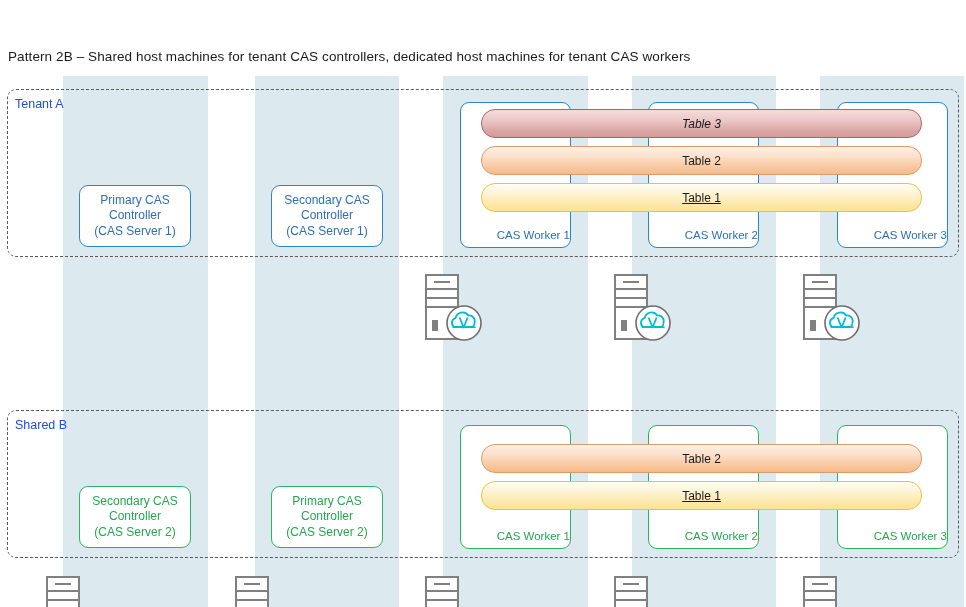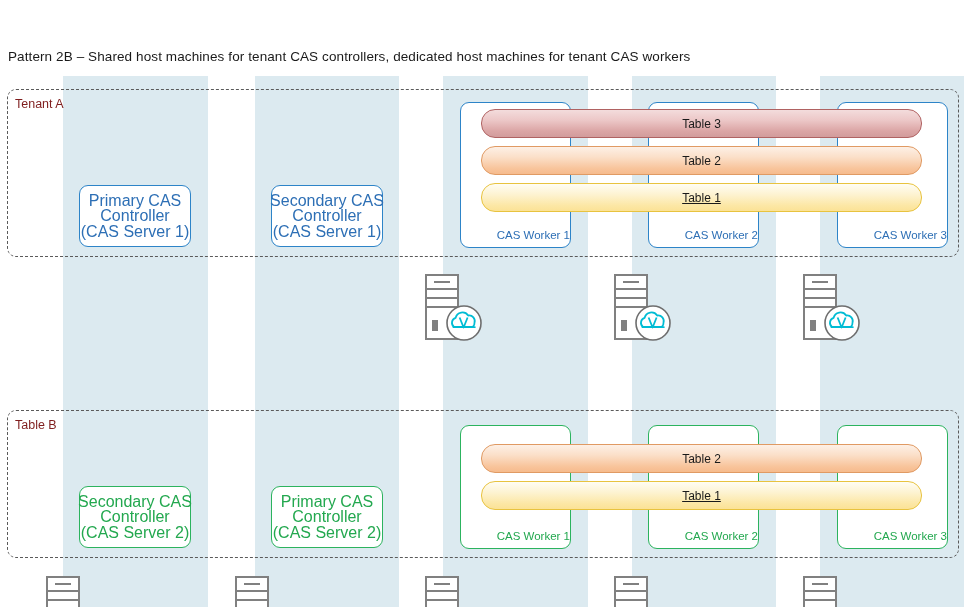--- a/index.html
+++ b/index.html
@@ -43,38 +43,38 @@
   .tenant-box {
     position: absolute;
     border: 1.6px dashed #5a5a5a;
     border-radius: 9px;
     box-sizing: border-box;
     background: transparent;
   }
   .tenant-label {
     position: absolute;
     font-size: 12.5px;
-    color: #7f1d1d;
+    color: #1d4ed8;
     background: transparent;
     padding: 0 2px;
     white-space: nowrap;
     text-align: center;
   }
 
   
   .controller {
     position: absolute;
     box-sizing: border-box;
     background: #ffffff;
     border-radius: 9px;
     display: flex;
     flex-direction: column;
     align-items: center;
     justify-content: center;
-    font-size: 16px;
+    font-size: 12px;
     line-height: 15.5px;
     text-align: center;
   }
   .controller.blue  { border: 1.4px solid #2d84c8; color: #2d6fb5; }
   .controller.green { border: 1.4px solid #2cb35e; color: #23a84f; }
   .controller .ln { display: block; white-space: nowrap; }
 
   
   .worker {
     position: absolute;
@@ -159,32 +159,32 @@
   <div class="worker blue" style="left:460px; top:58px; width:111px; height:146px;">
     <div class="worker-label">CAS Worker 1</div>
   </div>
   <div class="worker blue" style="left:648px; top:58px; width:111px; height:146px;">
     <div class="worker-label">CAS Worker 2</div>
   </div>
   <div class="worker blue" style="left:837px; top:58px; width:111px; height:146px;">
     <div class="worker-label">CAS Worker 3</div>
   </div>
 
-  <div class="table-bar red" style="left:481px; top:65px; width:441px; height:29px;">
+  <div class="table-bar red" style="left:481px; top:65px; width:441px; height:29px;font-style:italic;">
     <span>Table 3</span>
   </div>
   <div class="table-bar orange" style="left:481px; top:102px; width:441px; height:29px;">
     <span>Table 2</span>
   </div>
   <div class="table-bar yellow" style="left:481px; top:139px; width:441px; height:29px;">
     <span>Table 1</span>
   </div>
 
   <div class="tenant-box" style="left:7px; top:366px; width:952px; height:148px;"></div>
-  <div class="tenant-label" style="left:13px; top:374px;">Table B</div>
+  <div class="tenant-label" style="left:13px; top:374px;">Shared B</div>
 
   <div class="controller green" style="left:79px; top:442px; width:112px; height:62px;">
     <span class="ln">Secondary CAS</span>
     <span class="ln">Controller</span>
     <span class="ln">(CAS Server 2)</span>
   </div>
   <div class="controller green" style="left:271px; top:442px; width:112px; height:62px;">
     <span class="ln">Primary CAS</span>
     <span class="ln">Controller</span>
     <span class="ln">(CAS Server 2)</span>

